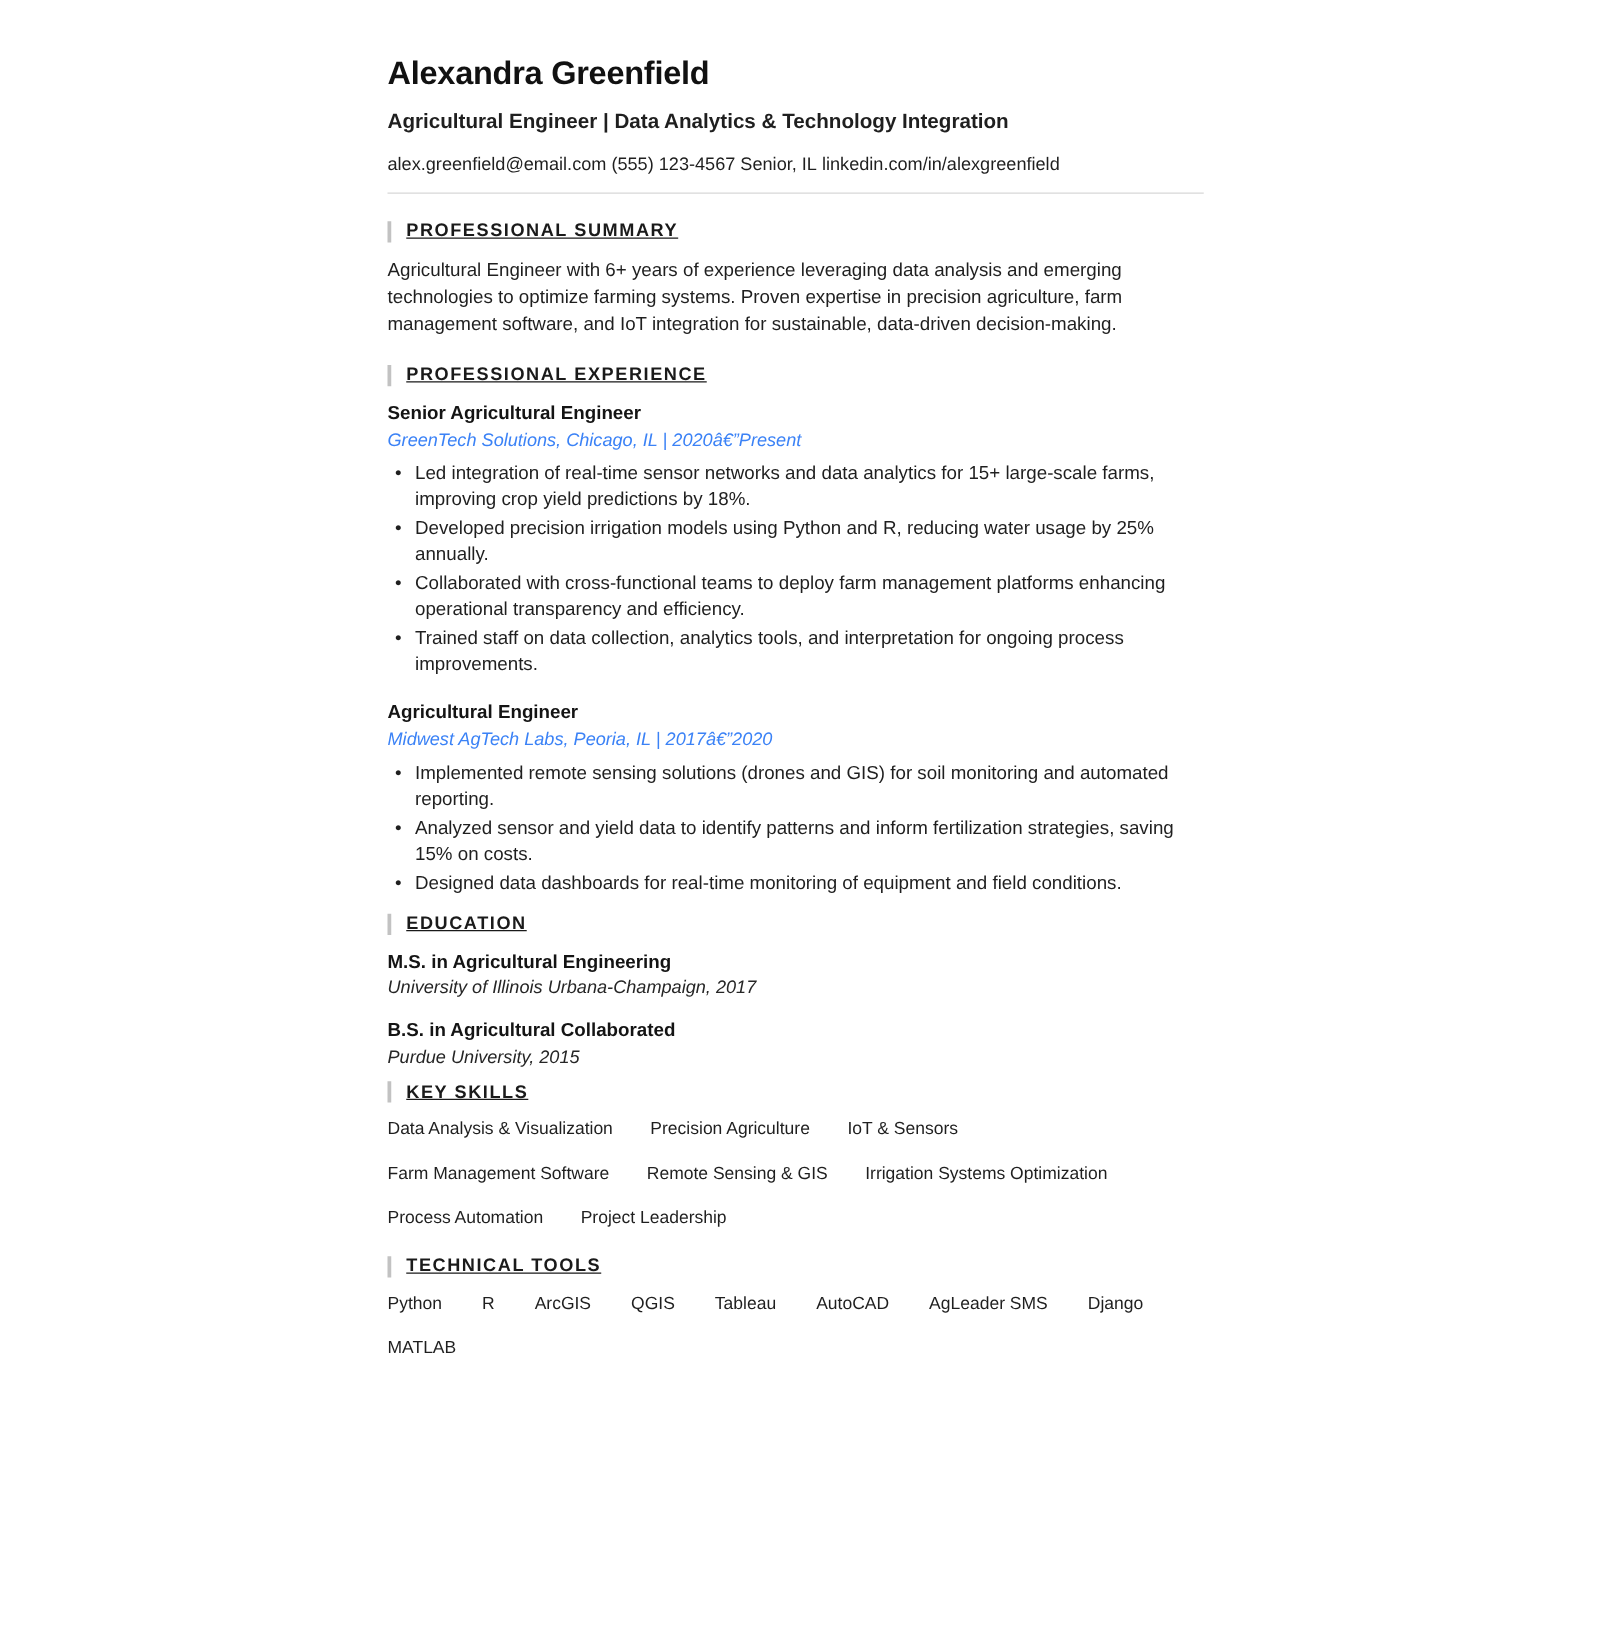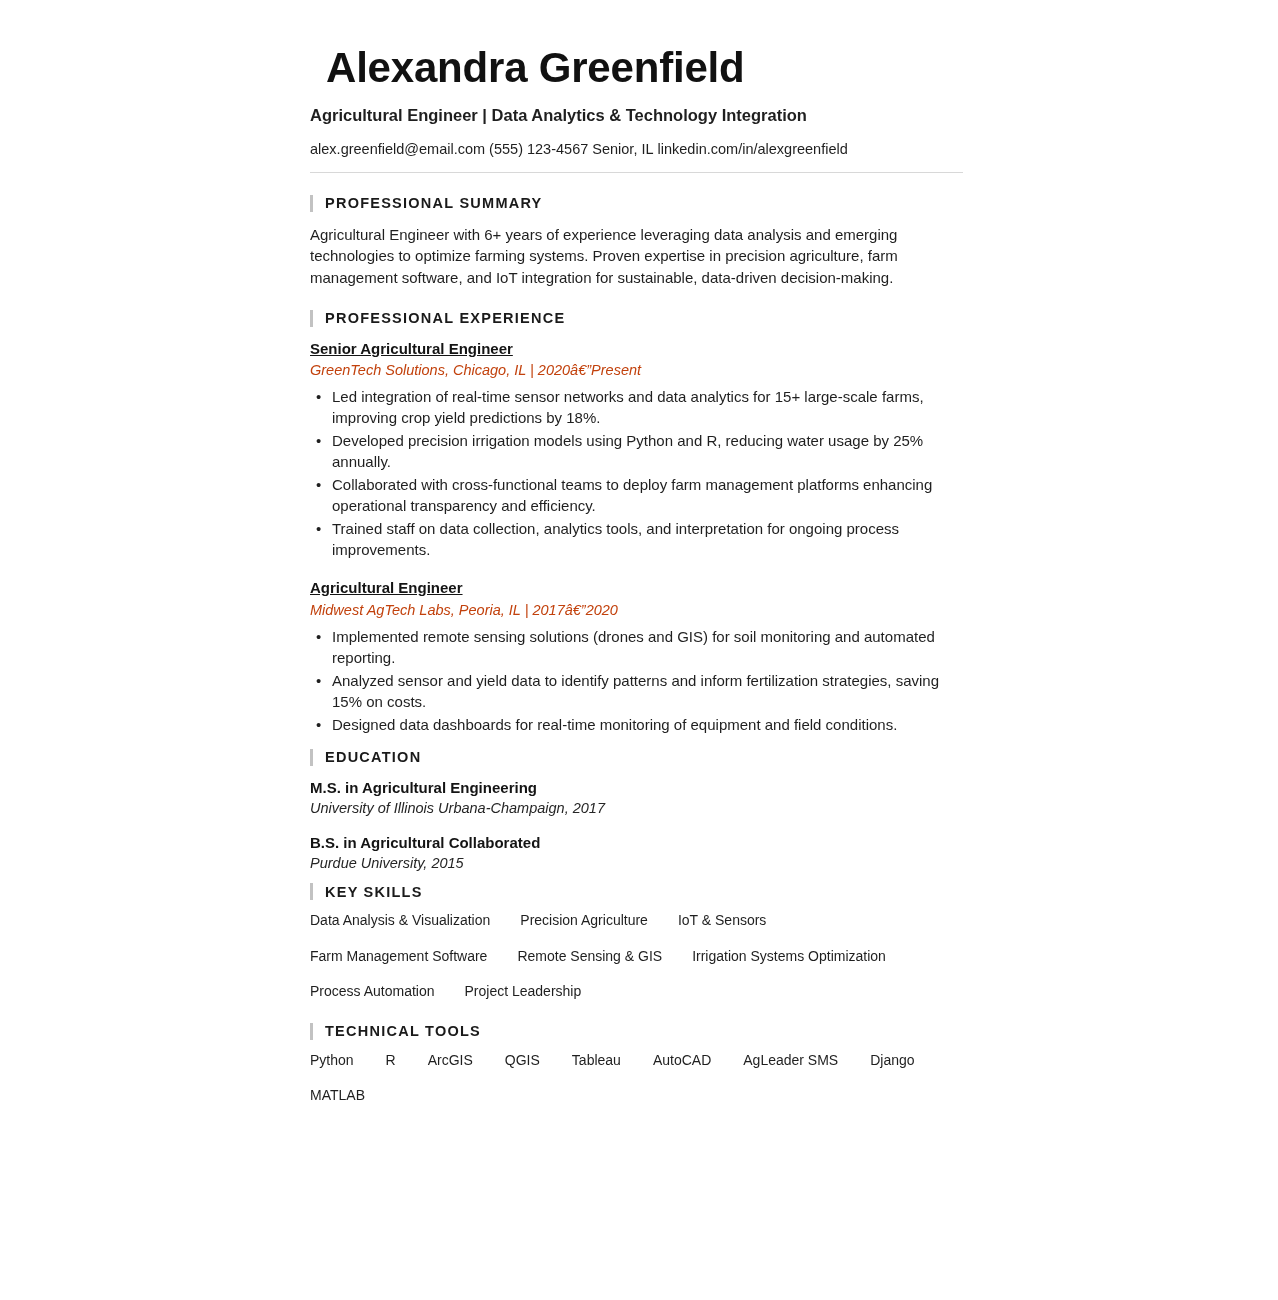--- a/index.html
+++ b/index.html
@@ -23,26 +23,26 @@
   }
   .content {
     position: absolute;
     left: 310px;
     top: 44px;
     width: 653px;
   }
 
   
   .name {
-    font-size: 42px;
+    font-size: 26px;
     font-weight: bold;
     letter-spacing: -0.2px;
     line-height: 1.12;
     color: #111111;
-    margin: 0 0 14px 16px;
+    margin: 0 0 14px 0;
   }
   .headline {
     font-size: 16.5px;
     font-weight: bold;
     color: #1f1f1f;
     line-height: 1.3;
     margin: 0 0 14px 0;
   }
   .contact {
     font-size: 14.5px;
@@ -76,44 +76,44 @@
     margin-right: 12px;
     flex: 0 0 auto;
   }
   .sec-title {
     font-size: 14.5px;
     font-weight: bold;
     letter-spacing: 1.25px;
     text-transform: uppercase;
     color: #1a1a1a;
     line-height: 1;
+    text-decoration: underline;
   }
 
   
   .summary {
     font-size: 15px;
     line-height: 1.42;
     color: #1f1f1f;
     margin: 0 0 22px 0;
   }
 
   .job { margin-bottom: 18px; }
   .job:last-child { margin-bottom: 14px; }
   .job-title {
     font-size: 15px;
     font-weight: bold;
     color: #141414;
     line-height: 1.3;
     margin: 0 0 3px 0;
-    text-decoration: underline;
   }
   .job-meta {
     font-size: 14.5px;
     font-style: italic;
-    color: #c2410c;
+    color: #3b82f6;
     line-height: 1.3;
     margin: 0 0 6px 0;
   }
   ul.bullets {
     list-style: none;
     margin: 0;
     padding: 0;
   }
   ul.bullets li {
     position: relative;

